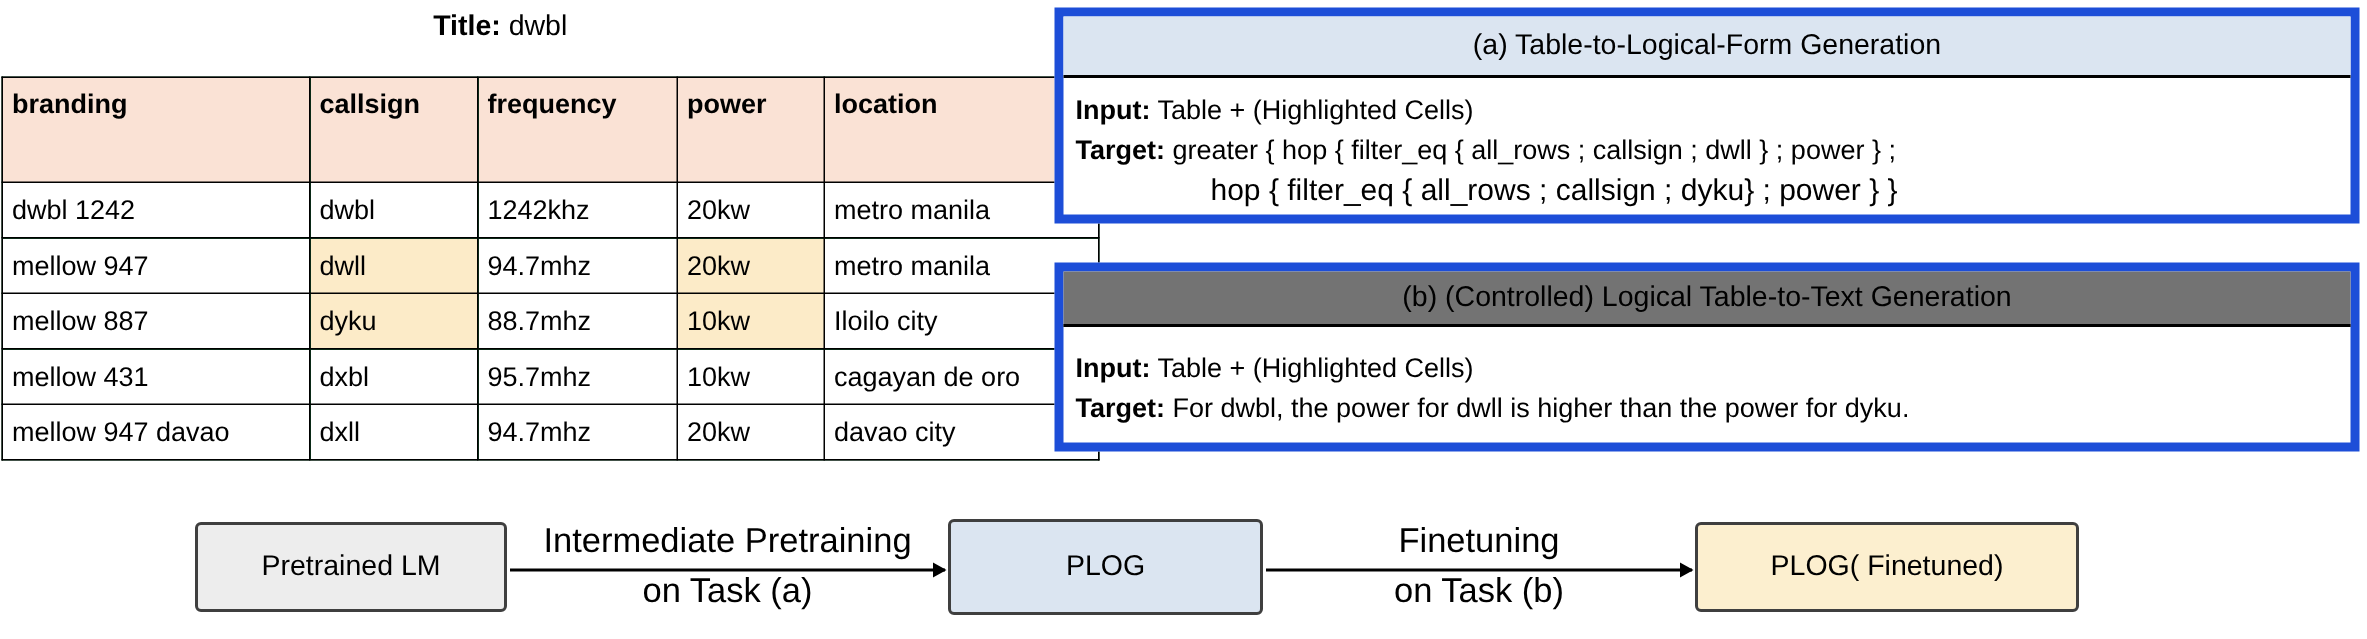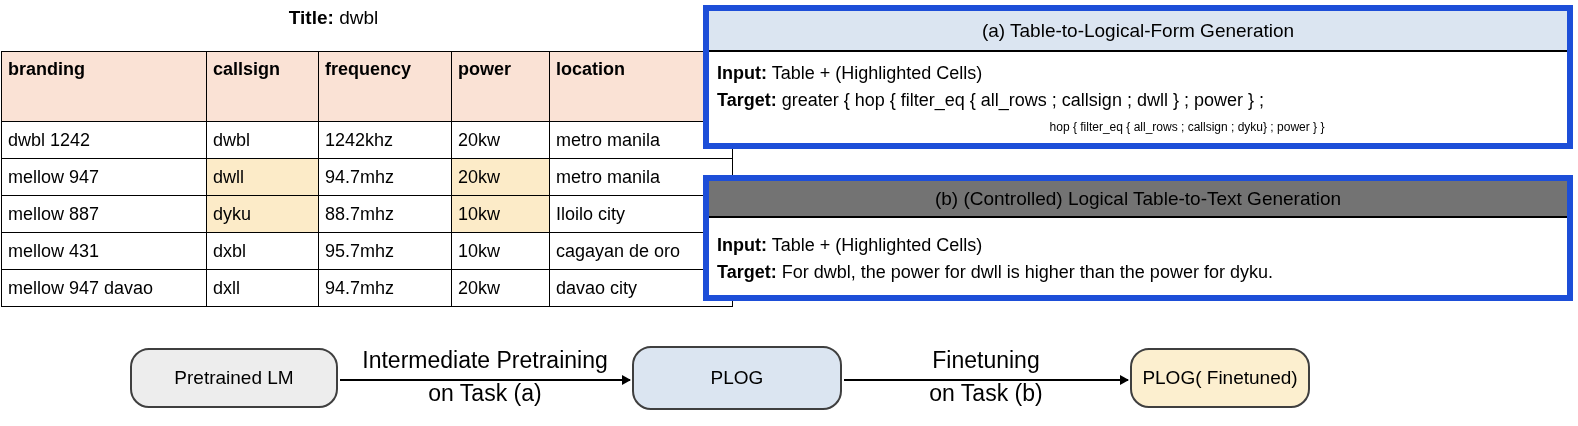--- a/index.html
+++ b/index.html
@@ -109,50 +109,49 @@
   #panel-b .panel-body { padding-top: 14px; }
 
   .kv-line {
     font-size: 18px;
     line-height: 27px;
     white-space: nowrap;
   }
   .kv-line .k { font-weight: bold; }
   .kv-line .v { font-weight: normal; }
   .cont-line {
-    font-size: 12px;
+    font-size: 20px;
     line-height: 27px;
     white-space: nowrap;
     padding-left: 90px;
-    text-align: center;
   }
 
   
   #flow {
     position: absolute;
     left: 0px;
     top: 330px;
     width: 1578px;
     height: 96px;
   }
   .flow-box {
     position: absolute;
     border: 2px solid #3f3f3f;
-    border-radius: 19px;
+    border-radius: 4px;
     display: flex;
     align-items: center;
     justify-content: center;
     font-size: 19px;
     line-height: 22px;
     white-space: nowrap;
     box-sizing: border-box;
   }
   #box-lm    { left: 130px; top: 18px; width: 208px; height: 60px; background: #EDEDED; }
   #box-plog  { left: 632px; top: 16px; width: 210px; height: 64px; background: #DBE5F1; }
-  #box-ft    { left: 1130px; top: 18px; width: 180px; height: 60px; background: #FCEFCF; }
+  #box-ft    { left: 1130px; top: 18px; width: 256px; height: 60px; background: #FCEFCF; }
 
   .flow-arrow {
     position: absolute;
     height: 2px;
     background: #000000;
     top: 49px;
   }
   .flow-arrow::after {
     content: "";
     position: absolute;

